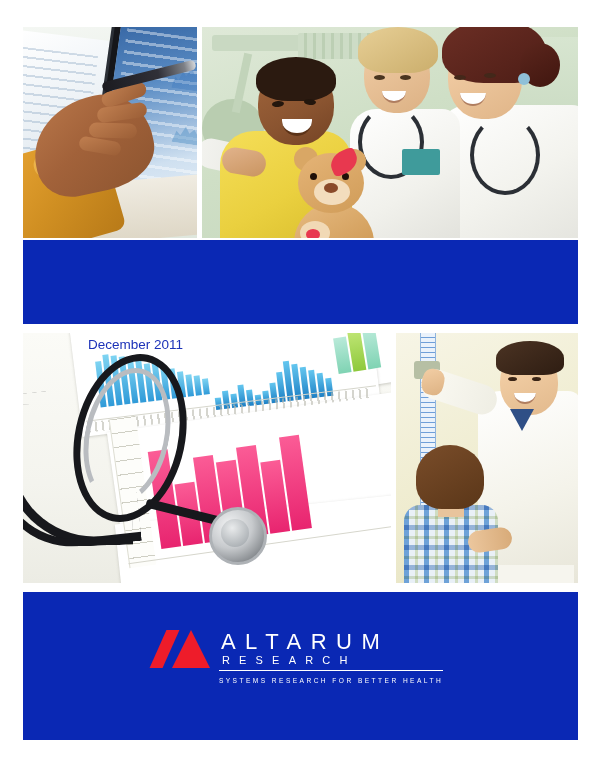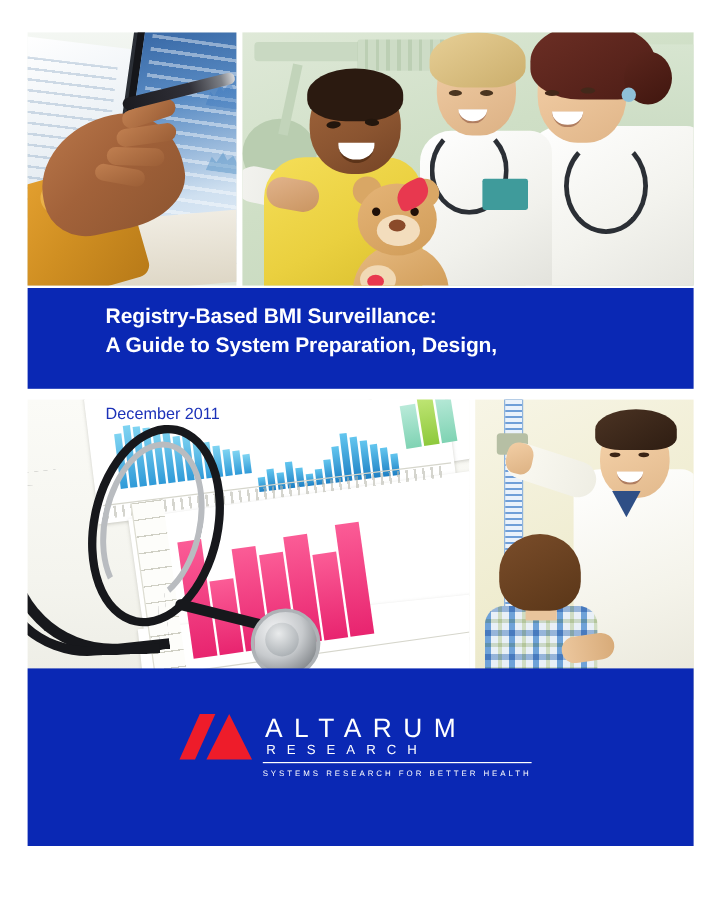--- a/index.html
+++ b/index.html
@@ -525,21 +525,21 @@
   }
   .boy2-arm {
     left: 72px; top: 196px; width: 44px; height: 22px;
     background: linear-gradient(to right,#ecc79e,#d8ab79);
     border-radius: 12px; transform: rotate(-8deg);
   }
 
   
   #footer-block {
     position: absolute;
-    left: 23px; top: 557px; width: 555px; height: 148px;
+    left: 23px; top: 592px; width: 555px; height: 148px;
     background: #0a28b4;
   }
   #logo {
     position: absolute;
     left: 0; right: 0; top: 38px;
     display: flex;
     justify-content: center;
   }
   .logo-inner {
     display: flex;
@@ -667,22 +667,20 @@
     <div class="layer teddy-ear te2"></div>
     <div class="layer teddy-head"></div>
     <div class="layer teddy-muzzle"></div>
     <div class="layer teddy-nose"></div>
     <div class="layer teddy-eye ty1"></div>
     <div class="layer teddy-eye ty2"></div>
     <div class="layer teddy-bow"></div>
   </div>
 
   <div id="title-banner">
-    <div class="ttl" id="t-line1">Registry-Based BMI Surveillance:</div>
-    <div class="ttl" id="t-line2">A Guide to System Preparation, Design,</div>
   </div>
 
   <div class="photo" id="photo-charts">
     <div class="layer sheet sheet-right"></div>
     <div class="layer sheet sheet-top"></div>
     <div class="layer sheet sheet-mid"></div>
     <div class="layer sheet sheet-bottom"></div>
 
     <div class="layer bars bars-green">
       <span style="height:36px"></span>

